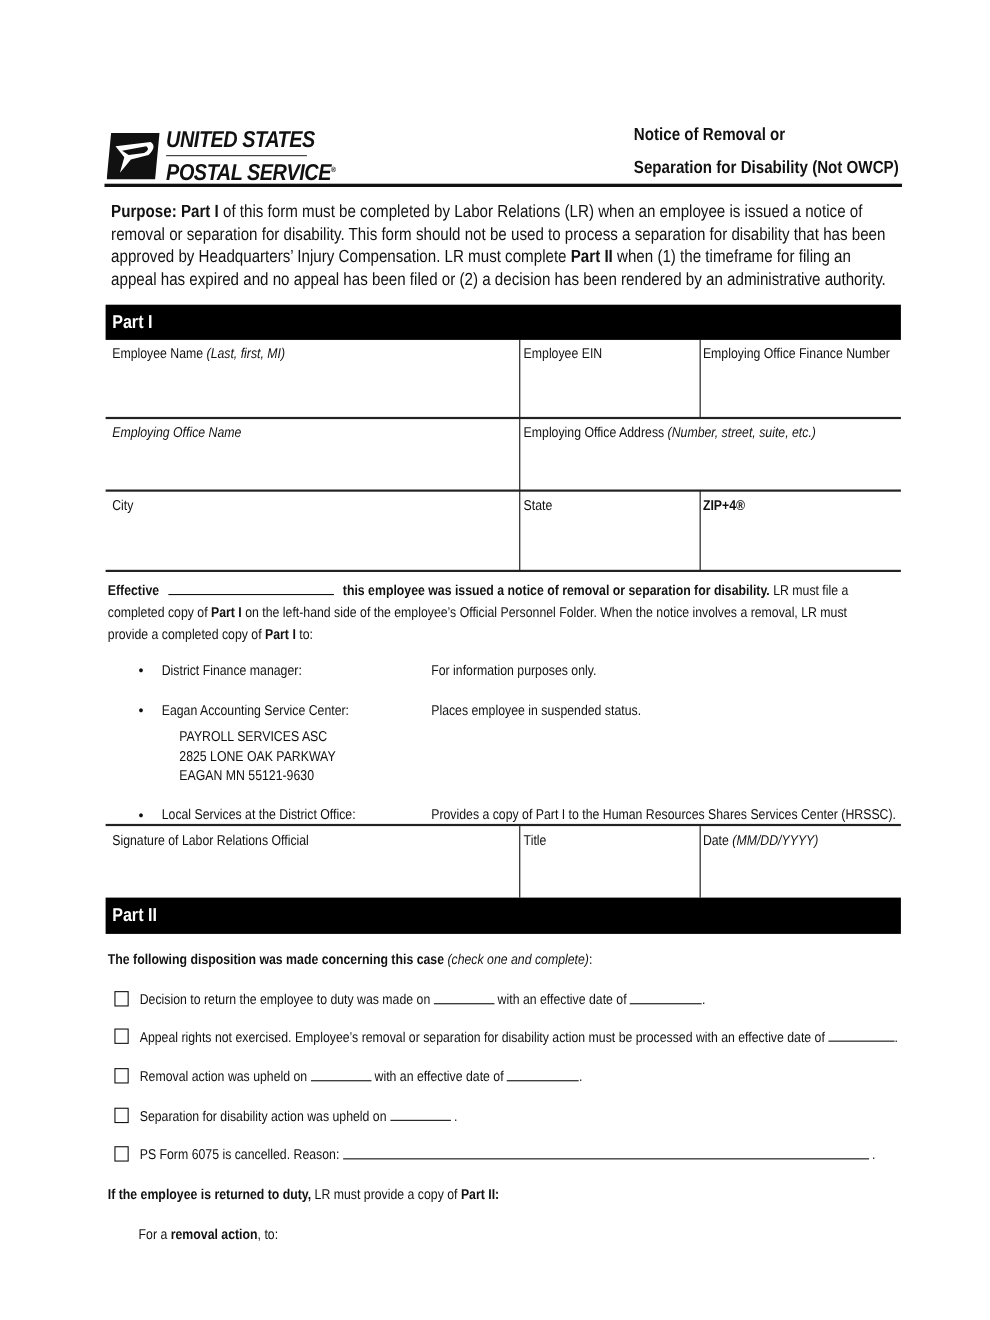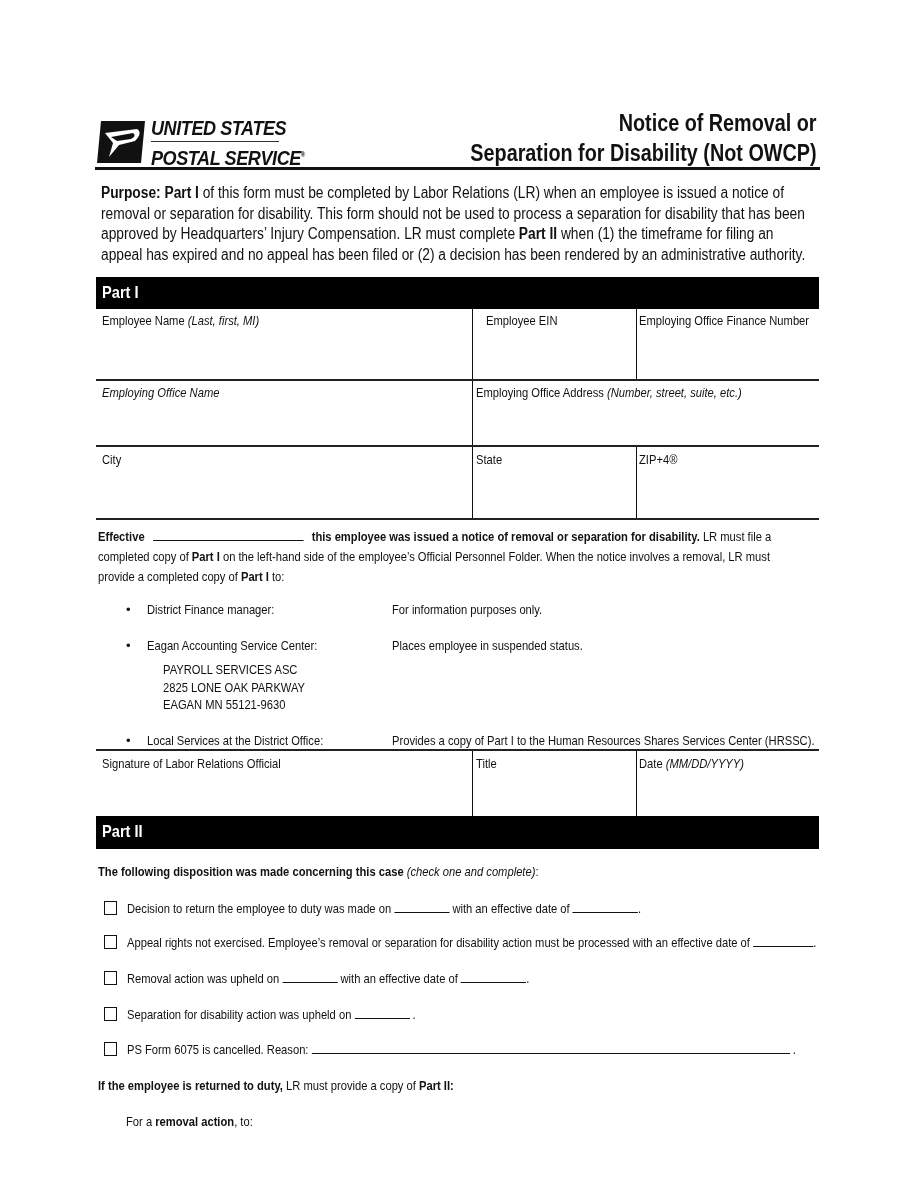--- a/index.html
+++ b/index.html
@@ -6,21 +6,21 @@
   body { width: 900px; height: 1200px; position: relative; overflow: hidden;
          font-family: "Liberation Sans", sans-serif; color: #111; }
   .abs { position: absolute; }
   .narrow { transform: scaleX(0.86); transform-origin: left top; white-space: nowrap; }
   .narrow-r { transform: scaleX(0.86); transform-origin: right top; white-space: nowrap; }
 
   
   .logo-mark { left: 97px; top: 119px; width: 50px; height: 46px; }
   .logo-text { left: 151px; top: 116px; font-weight: bold; font-style: italic; font-size: 21px; line-height: 24px; letter-spacing: -0.5px; }
   .logo-text .rule { display:block; height:1px; background:#333; margin: 1px 0 1px 0; width: 128px; }
-  .title { right: 83px; top: 108px; text-align: right; font-weight: bold; font-size: 23px; line-height: 30px; }
+  .title { right: 83px; top: 108px; text-align: left; font-weight: bold; font-size: 16px; line-height: 30px; }
   .header-rule { left: 95px; top: 167px; width: 725px; height: 3px; background: #111; }
 
   
   .purpose { left: 101px; top: 183px; width: 820px; font-size: 16px; line-height: 20.5px; }
 
   
   .bar { left: 96px; width: 723px; height: 32px; background: #000; color: #fff; font-weight: bold; font-size: 17px; }
   .bar span { position:absolute; left: 6px; top: 6px; }
 
   .hline { left: 96px; width: 723px; height: 2px; background: #222; }
@@ -69,41 +69,41 @@
 <div class="abs vline" style="left:472px; top:309px; height:210px;"></div>
 <div class="abs vline" style="left:636px; top:309px; height:71px;"></div>
 <div class="abs vline" style="left:636px; top:446px; height:73px;"></div>
 <div class="abs hline" style="top:379px;"></div>
 <div class="abs hline" style="top:445px;"></div>
 <div class="abs hline" style="top:518px;"></div>
 
 <div class="abs" style="left:96px; top:309px; width:376px; height:70px;">
   <div class="abs cell-label narrow" style="left:6px; top:4px;"><span>Employee Name </span><i>(Last, first, MI)</i></div>
 </div>
-<div class="abs" style="left:473px; top:309px; width:163px; height:70px;margin-left:10px;">
+<div class="abs" style="left:473px; top:309px; width:163px; height:70px;">
   <div class="abs cell-label narrow" style="left:3px; top:4px;">Employee  EIN</div>
 </div>
 <div class="abs" style="left:637px; top:309px; width:182px; height:70px;">
   <div class="abs cell-label narrow" style="left:2px; top:4px;">Employing Office Finance Number</div>
 </div>
 
 <div class="abs" style="left:96px; top:381px; width:376px; height:64px;font-style:italic;">
   <div class="abs cell-label narrow" style="left:6px; top:4px;">Employing Office Name</div>
 </div>
 <div class="abs" style="left:473px; top:381px; width:346px; height:64px;">
   <div class="abs cell-label narrow" style="left:3px; top:4px;"><span>Employing Office Address </span><i>(Number, street, suite, etc.)</i></div>
 </div>
 
 <div class="abs" style="left:96px; top:447px; width:376px; height:71px;">
   <div class="abs cell-label narrow" style="left:6px; top:5px;">City</div>
 </div>
 <div class="abs" style="left:473px; top:447px; width:163px; height:71px;">
   <div class="abs cell-label narrow" style="left:3px; top:5px;">State</div>
 </div>
-<div class="abs" style="left:637px; top:447px; width:182px; height:59px;">
+<div class="abs" style="left:637px; top:447px; width:182px; height:59px;font-weight:bold;">
   <div class="abs cell-label narrow" style="left:2px; top:5px;">ZIP+4®</div>
 </div>
 
 <div class="abs para narrow" style="left:98px; top:527px; width:820px; white-space:normal;">
   <b>Effective</b>
   <span class="blank" style="width:175px; margin:0 6px;"></span><b> this employee was issued a notice of removal or separation for disability.</b><span>  LR must file a completed copy of </span><b>Part I</b><span> on the left-hand side of the employee’s Official Personnel Folder.  When the notice involves a removal, LR must provide a completed copy of </span><b>Part I</b><span> to:</span>
 </div>
 
 <div class="abs bullet" style="left:126px; top:602px;">•</div>
 <div class="abs small narrow" style="left:147px; top:602px;">District Finance manager:</div>

